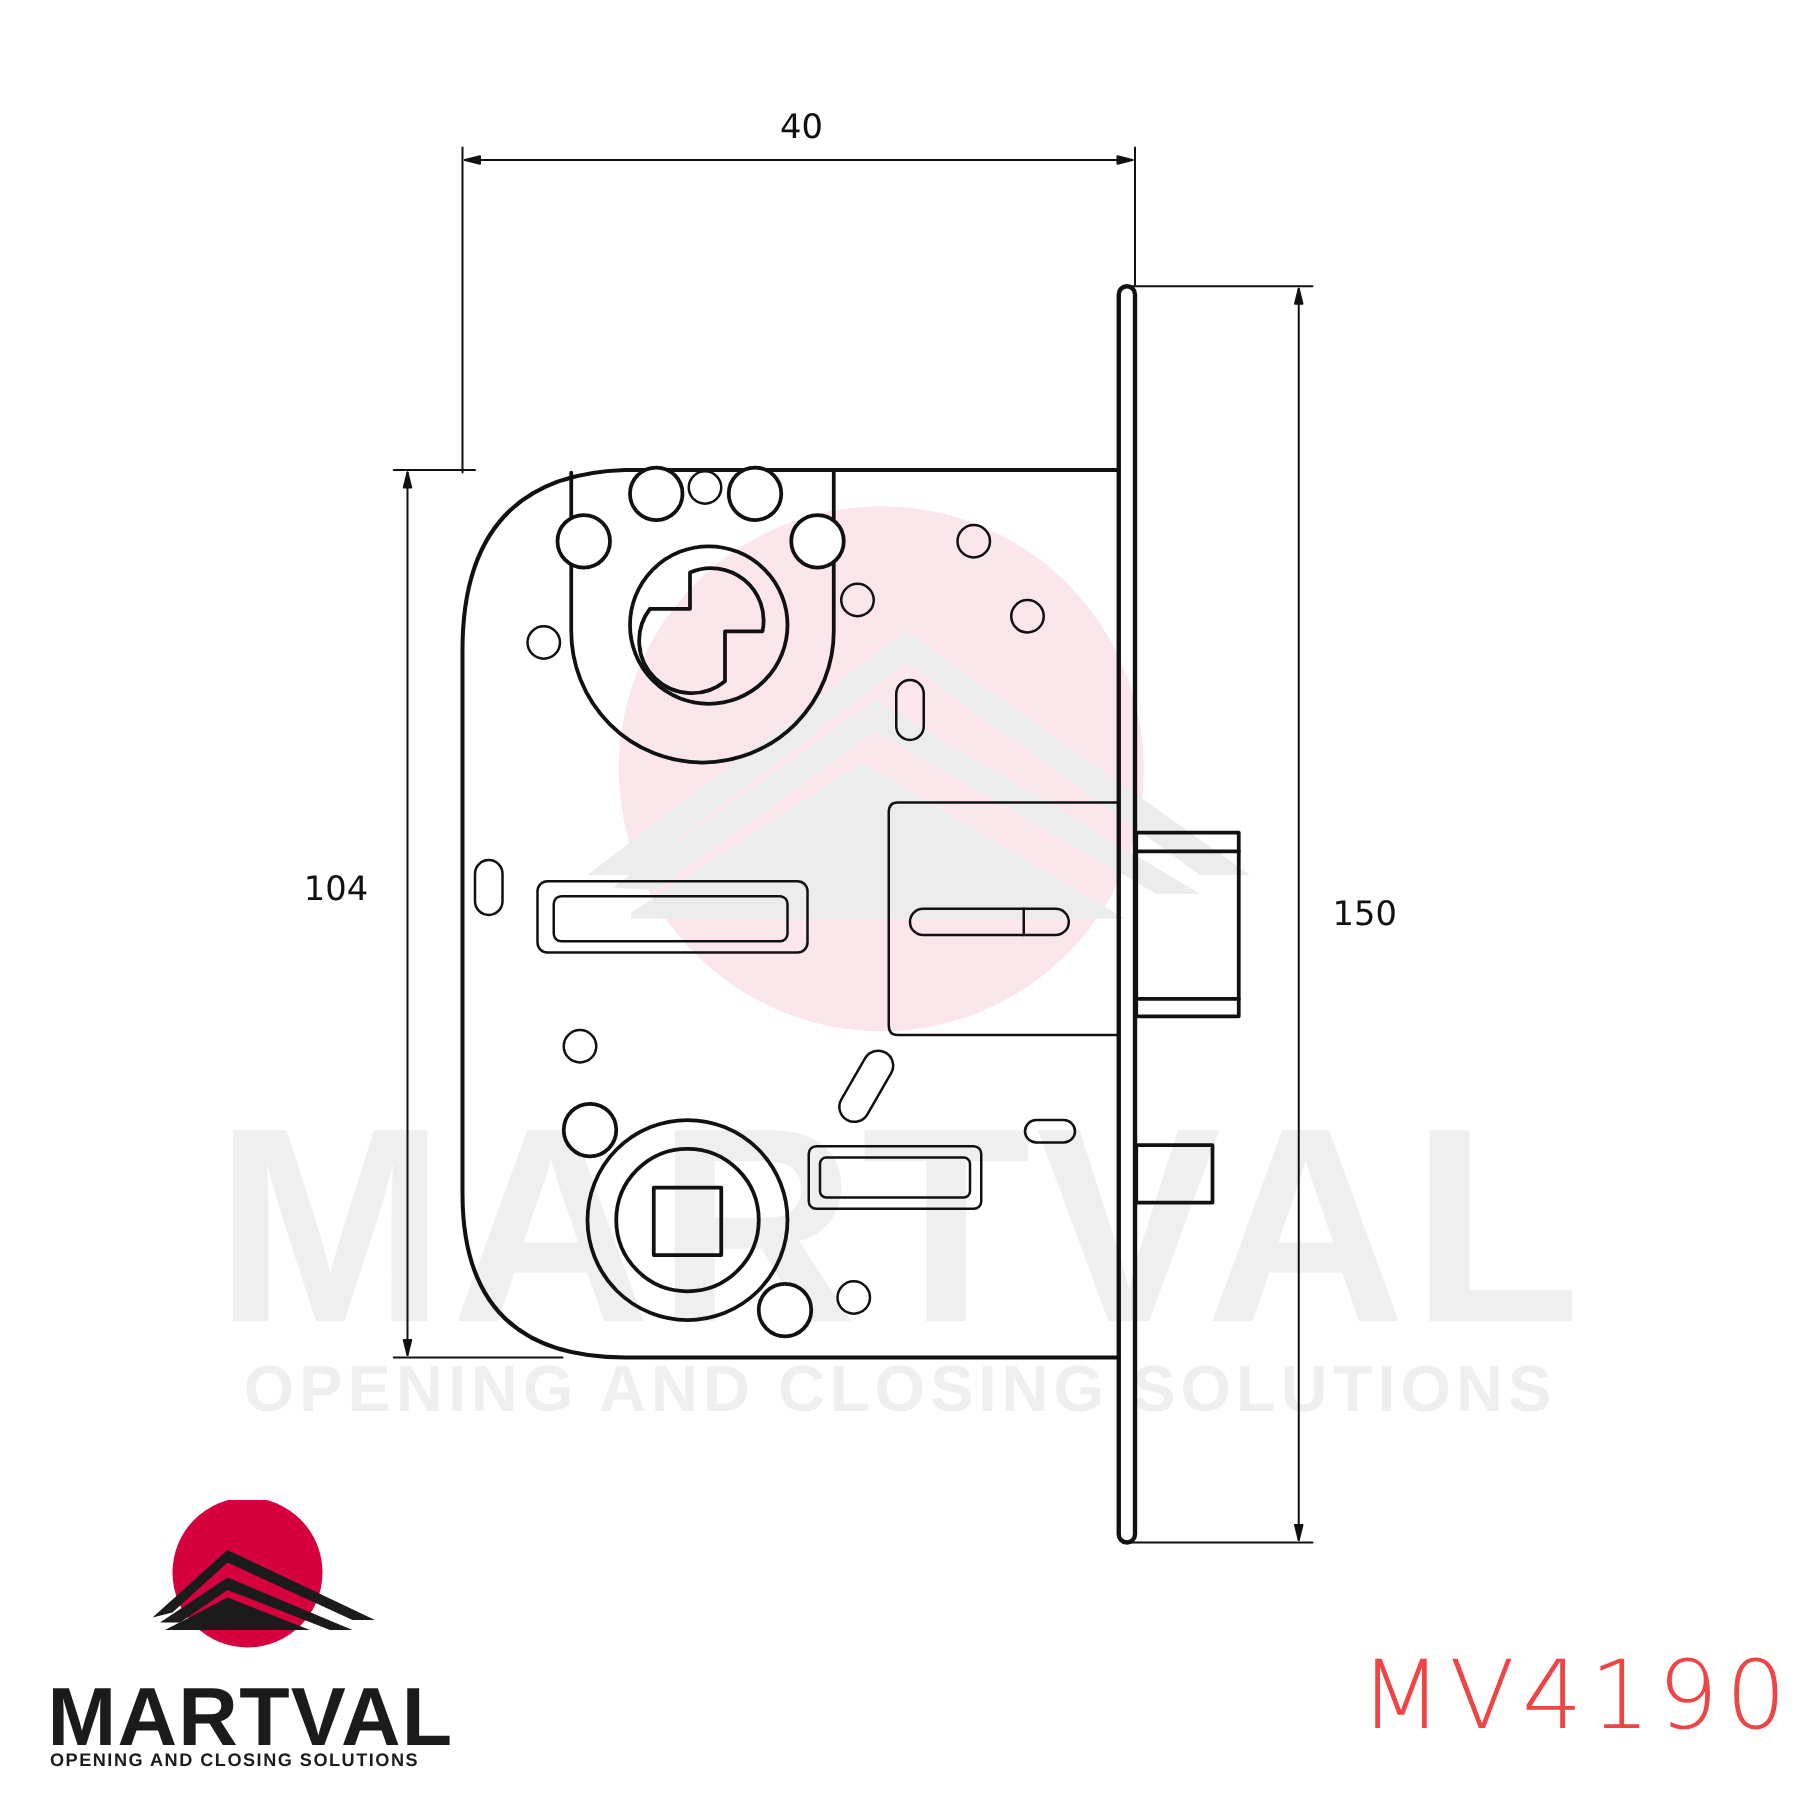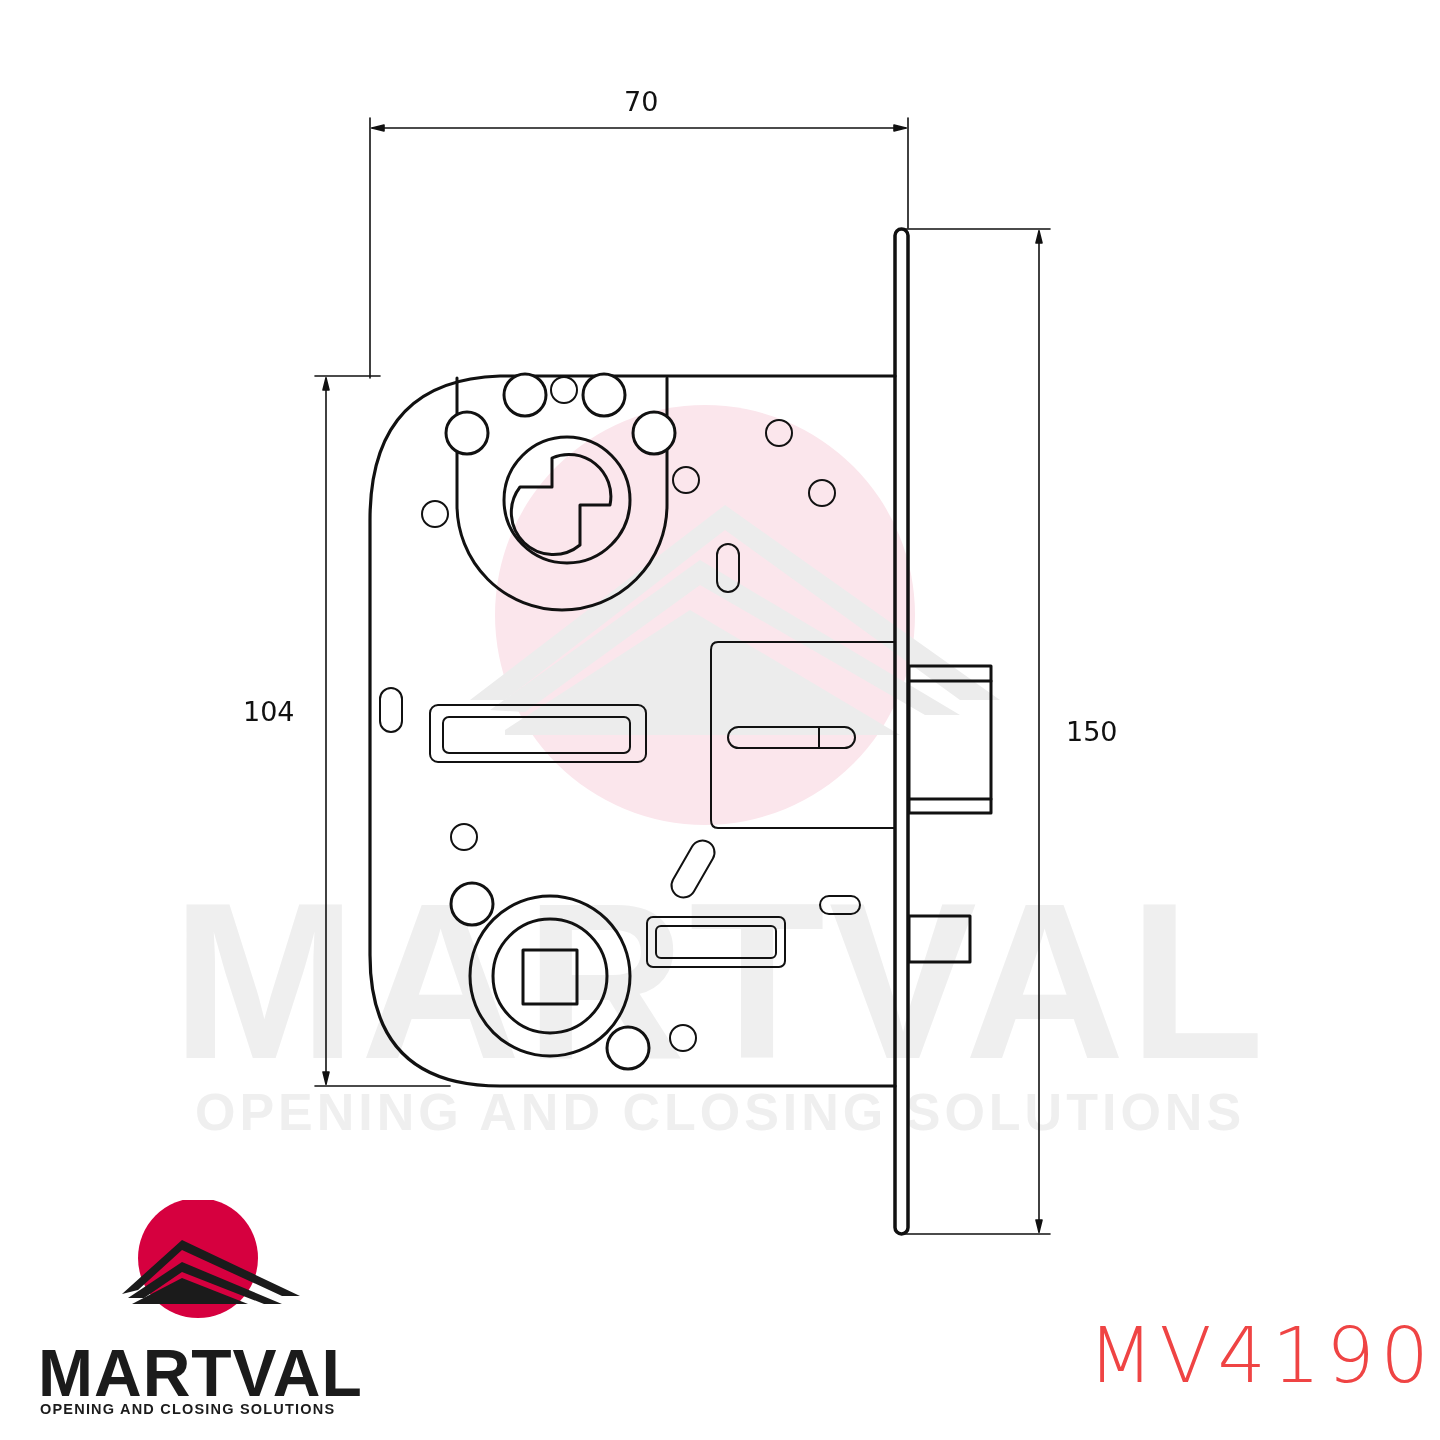--- a/index.html
+++ b/index.html
@@ -113,21 +113,21 @@
   </g>
 
   <g stroke-width="2">
     <rect x="647" y="917" width="138" height="50" rx="6"></rect>
     <rect x="656" y="926" width="120" height="32" rx="5"></rect>
   </g>
 
   <rect x="909" y="916" width="61" height="46" stroke-width="3"></rect>
 </svg>
 
-<div class="dim dim-80">70</div>
+<div class="dim dim-80">40</div>
 <div class="dim dim-104">104</div>
 <div class="dim dim-150">150</div>
 
 <div class="model">MV4190</div>
 
 <svg class="logo" viewBox="0 0 340 225" xmlns="http://www.w3.org/2000/svg">
   <circle cx="162" cy="58" r="60" fill="#d6003f"></circle>
   <polygon points="86,94 146,40 264,96 246,96 146,50 102,90" fill="#1b1b1b"></polygon>
   <polygon points="92,98 146,62 246,104 228,104 146,72 108,98" fill="#1b1b1b"></polygon>
   <polygon points="96,104 146,78 212,104" fill="#1b1b1b"></polygon>

